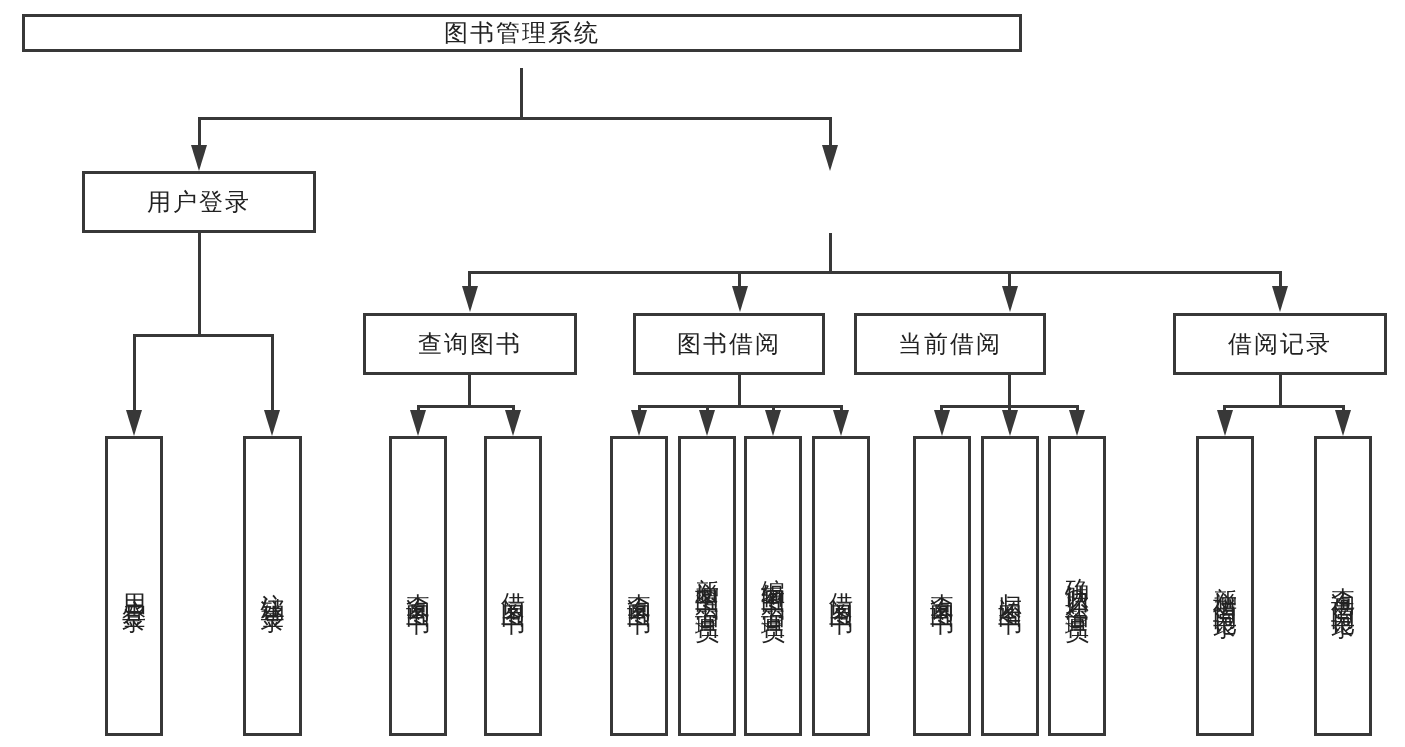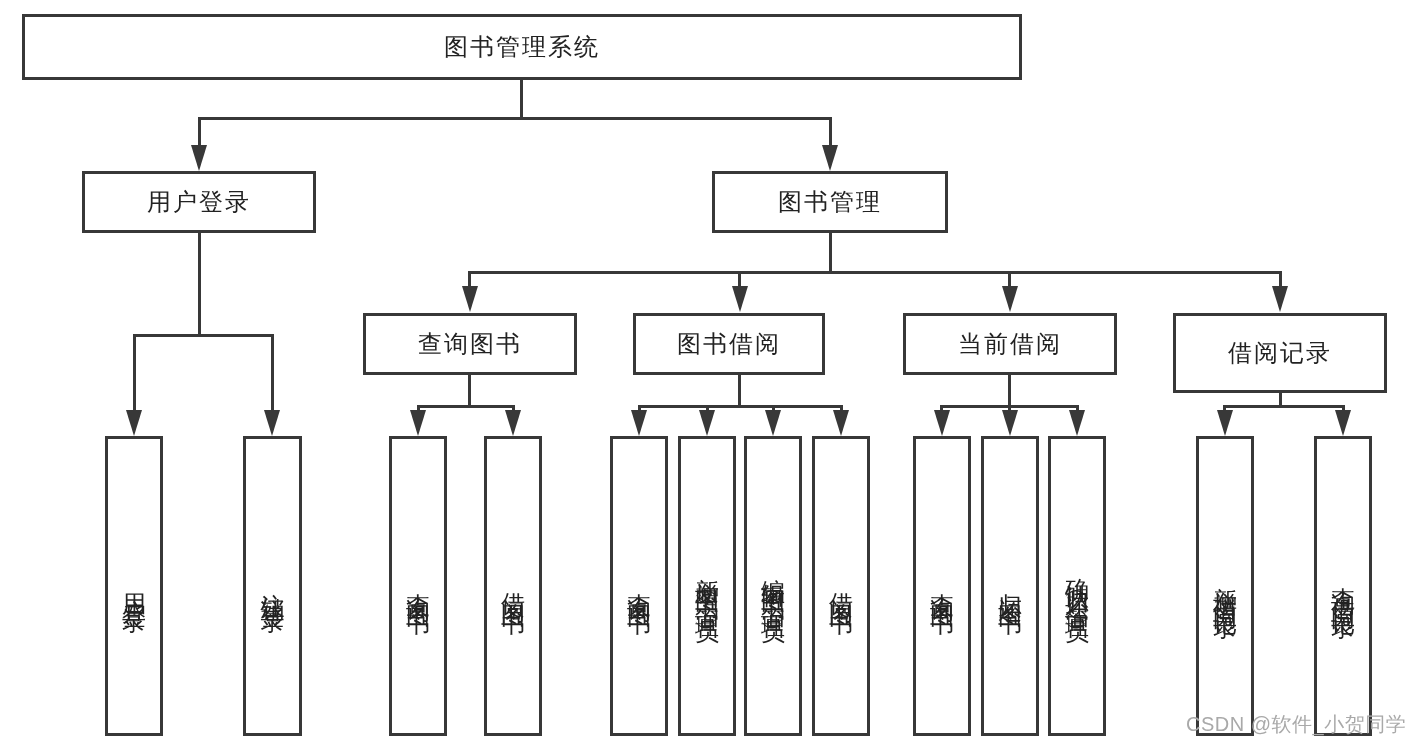--- a/index.html
+++ b/index.html
@@ -120,41 +120,38 @@
   <div class="vl" style="left:1076px;top:405px;height:8px;"></div>
   <div class="arw" style="left:1069px;top:410px;"></div>
 
   <div class="vl" style="left:1279px;top:375px;height:33px;"></div>
   <div class="hl" style="left:1223px;top:405px;width:122px;"></div>
   <div class="vl" style="left:1223px;top:405px;height:8px;"></div>
   <div class="arw" style="left:1217px;top:410px;"></div>
   <div class="vl" style="left:1342px;top:405px;height:8px;"></div>
   <div class="arw" style="left:1335px;top:410px;"></div>
 
-  <div class="node" style="left:22px;top:14px;width:1000px;height:66px;text-align:right;">
+  <div class="node" style="left:22px;top:14px;width:1000px;height:38px;text-align:right;">
     <span>图书管理系统</span>
   </div>
 
   <div class="node" style="left:82px;top:171px;width:234px;height:62px;">
     <span>用户登录</span>
-  </div>
-  <div class="node" style="left:712px;top:171px;width:236px;height:62px;">
-    <span>图书管理</span>
   </div>
 
   <div class="node" style="left:363px;top:313px;width:214px;height:62px;">
     <span>查询图书</span>
   </div>
   <div class="node" style="left:633px;top:313px;width:192px;height:62px;">
     <span>图书借阅</span>
   </div>
-  <div class="node" style="left:903px;top:313px;width:214px;height:62px;">
+  <div class="node" style="left:854px;top:313px;width:192px;height:62px;">
     <span>当前借阅</span>
   </div>
-  <div class="node" style="left:1173px;top:313px;width:214px;height:80px;">
+  <div class="node" style="left:1173px;top:313px;width:214px;height:62px;">
     <span>借阅记录</span>
   </div>
 
   <div class="leaf" style="left:105px;top:436px;width:58px;height:300px;">
     <span>用户登录</span>
   </div>
   <div class="leaf" style="left:243px;top:436px;width:59px;height:300px;">
     <span>注销登录</span>
   </div>
 
@@ -188,15 +185,14 @@
     <span>确认归还（管理员）</span>
   </div>
 
   <div class="leaf" style="left:1196px;top:436px;width:58px;height:300px;">
     <span>新增借阅记录</span>
   </div>
   <div class="leaf" style="left:1314px;top:436px;width:58px;height:300px;">
     <span>查询借阅记录</span>
   </div>
 
-  <div class="watermark">CSDN @软件_小贺同学</div>
 
 </div>
 
 </body></html>

